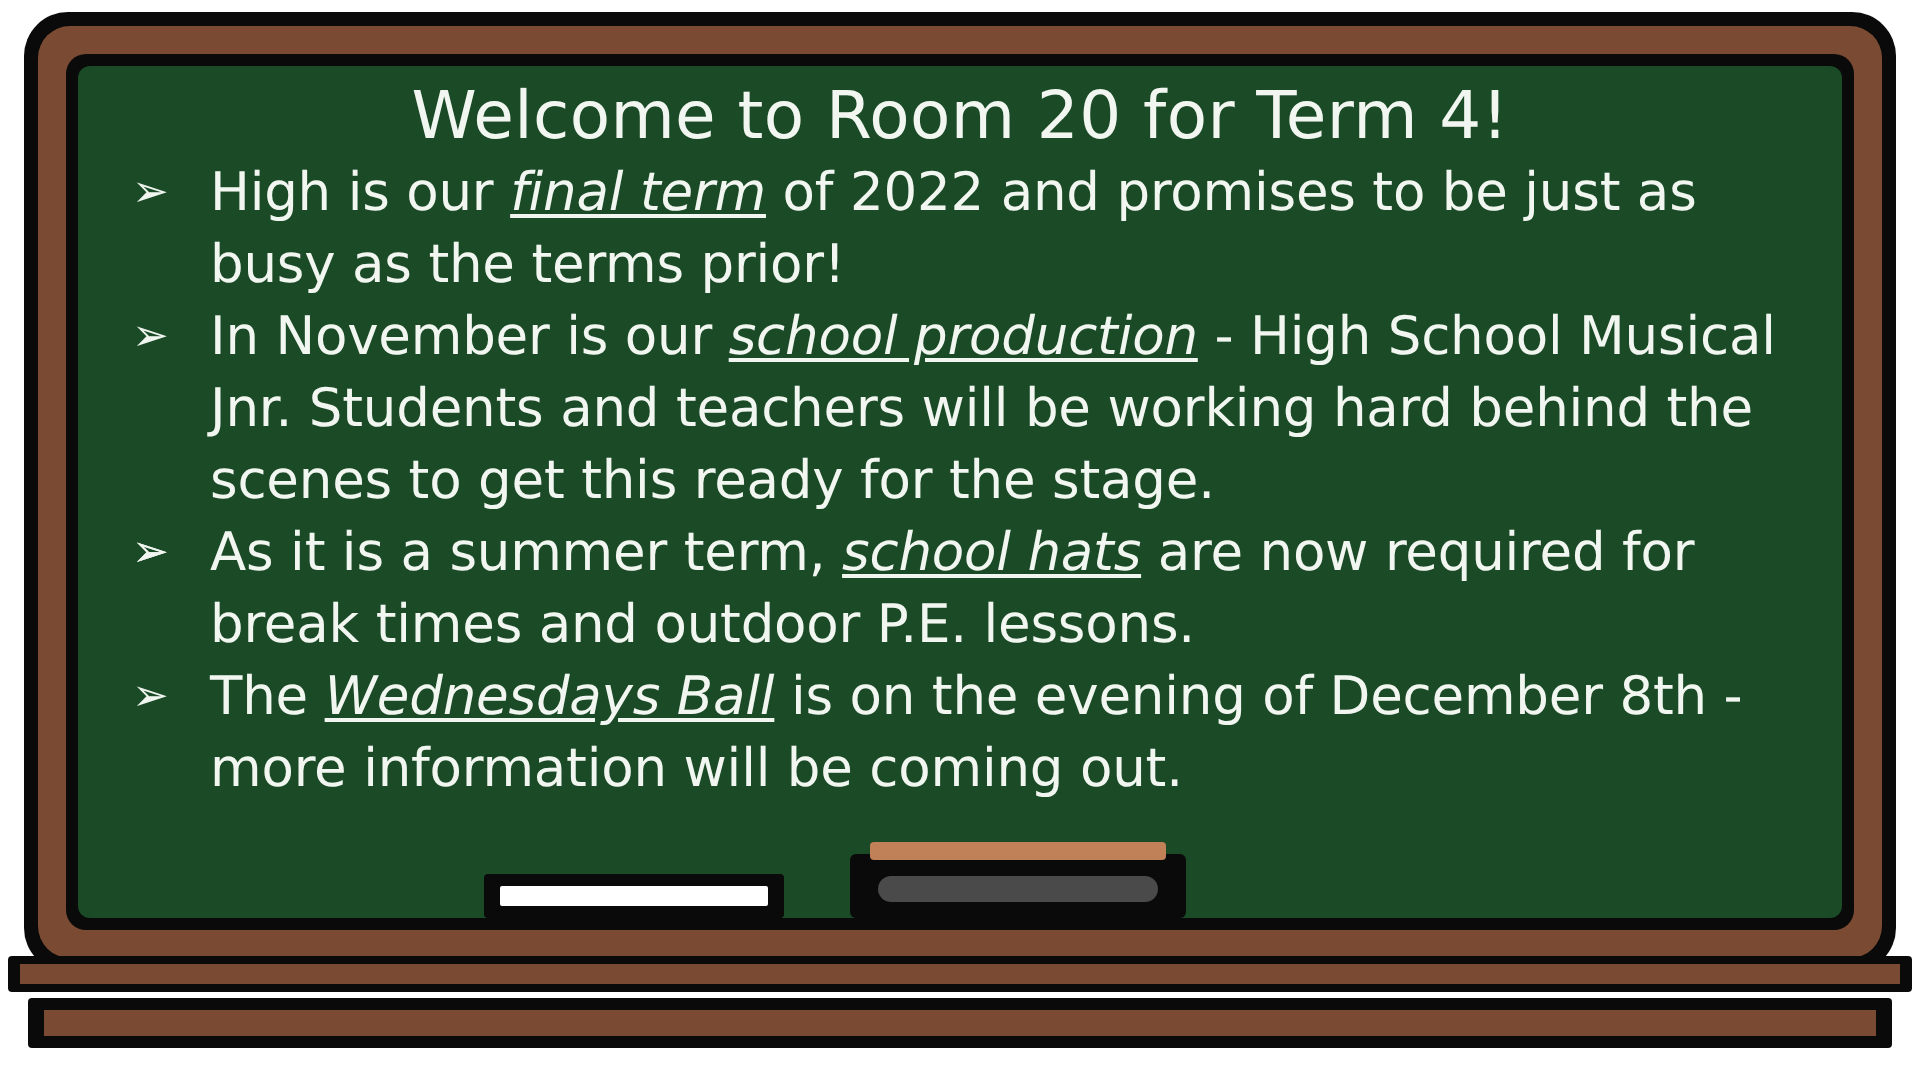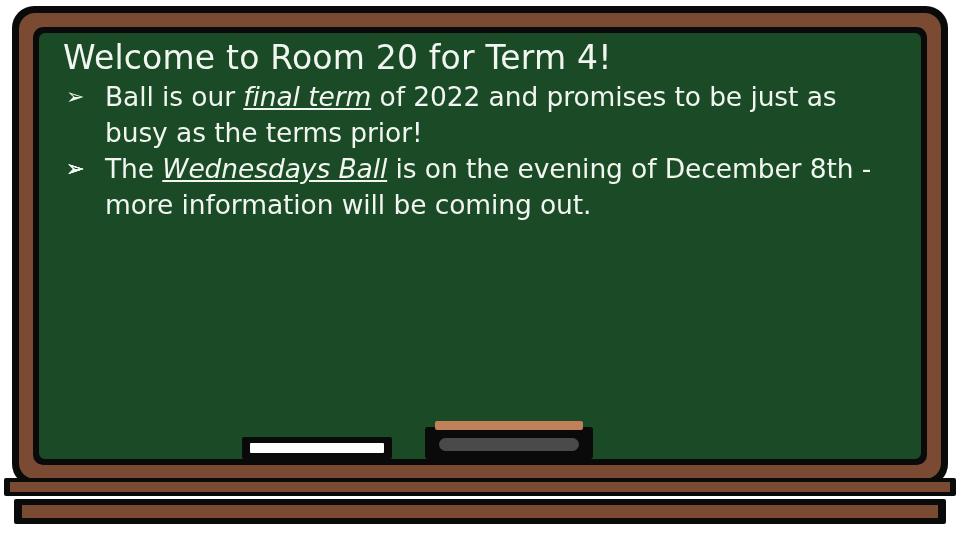--- a/index.html
+++ b/index.html
@@ -66,21 +66,21 @@
     left: 0;
     top: 0;
     right: 0;
     bottom: 0;
     padding: 2px 24px 0 24px;
     box-sizing: border-box;
     color: #f2f6f0;
   }
 
   .board-title {
-    text-align: left;
+    text-align: center;
     font-size: 33px;
     line-height: 1.25;
     font-weight: 400;
     letter-spacing: 0.2px;
     margin: 2px 0 1px 0;
     white-space: nowrap;
   }
 
   .bullet-list {
     list-style: none;
@@ -197,24 +197,24 @@
 
   <div class="board-outer">
     <div class="board-frame">
       <div class="board-inner-outline">
         <div class="board-surface">
 
           <div class="board-content">
             <div class="board-title">Welcome to Room 20 for Term 4!</div>
 
             <ul class="bullet-list" id="bullet-list">
-                <li class="bullet-item"><span class="bullet-arrow">➢</span><span><span>Ball is our </span><span class="u">final term</span><span> of 2022 and promises to be just as busy as the terms prior!</span></span></li>
+                <li class="bullet-item"><span class="bullet-arrow">➢</span><span><span>High is our </span><span class="u">final term</span><span> of 2022 and promises to be just as busy as the terms prior!</span></span></li>
+                <li class="bullet-item"><span class="bullet-arrow">➢</span><span><span>In November is our </span><span class="u">school production</span><span> - High School Musical Jnr. Students and teachers will be working hard behind the scenes to get this ready for the stage.</span></span></li>
                 <li class="bullet-item"><span class="bullet-arrow">➢</span></li>
-                <li class="bullet-item"><span class="bullet-arrow">➢</span></li>
-                <li class="bullet-item"><span class="bullet-arrow">➢</span></li>
+                <li class="bullet-item"><span class="bullet-arrow">➢</span><span><span>As it is a summer term, </span><span class="u">school hats</span><span> are now required for break times and outdoor P.E. lessons.</span></span></li>
                 <li class="bullet-item"><span class="bullet-arrow">➢</span><span><span>The </span><span class="u">Wednesdays Ball</span><span> is on the evening of December 8th - more information will be coming out.</span></span></li>
               </ul>
           </div>
 
           <div class="chalk-stick">
             <div class="chalk-stick-body"></div>
           </div>
 
           <div class="eraser">
             <div class="eraser-top"></div>

